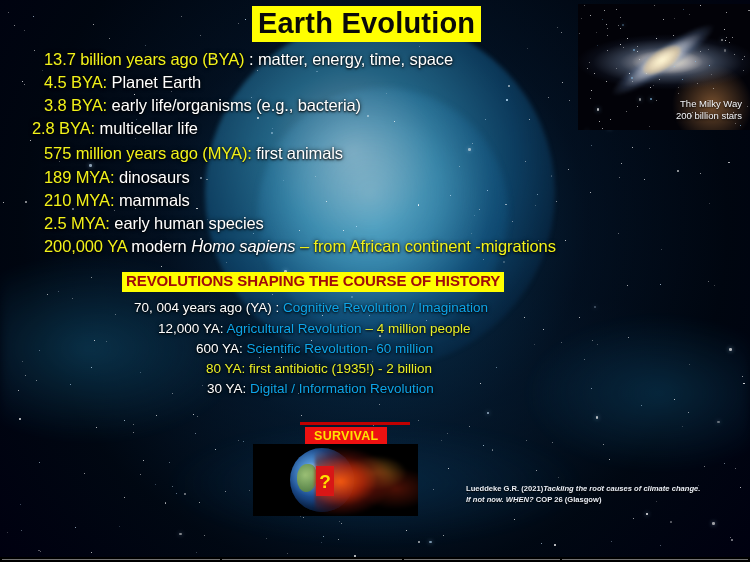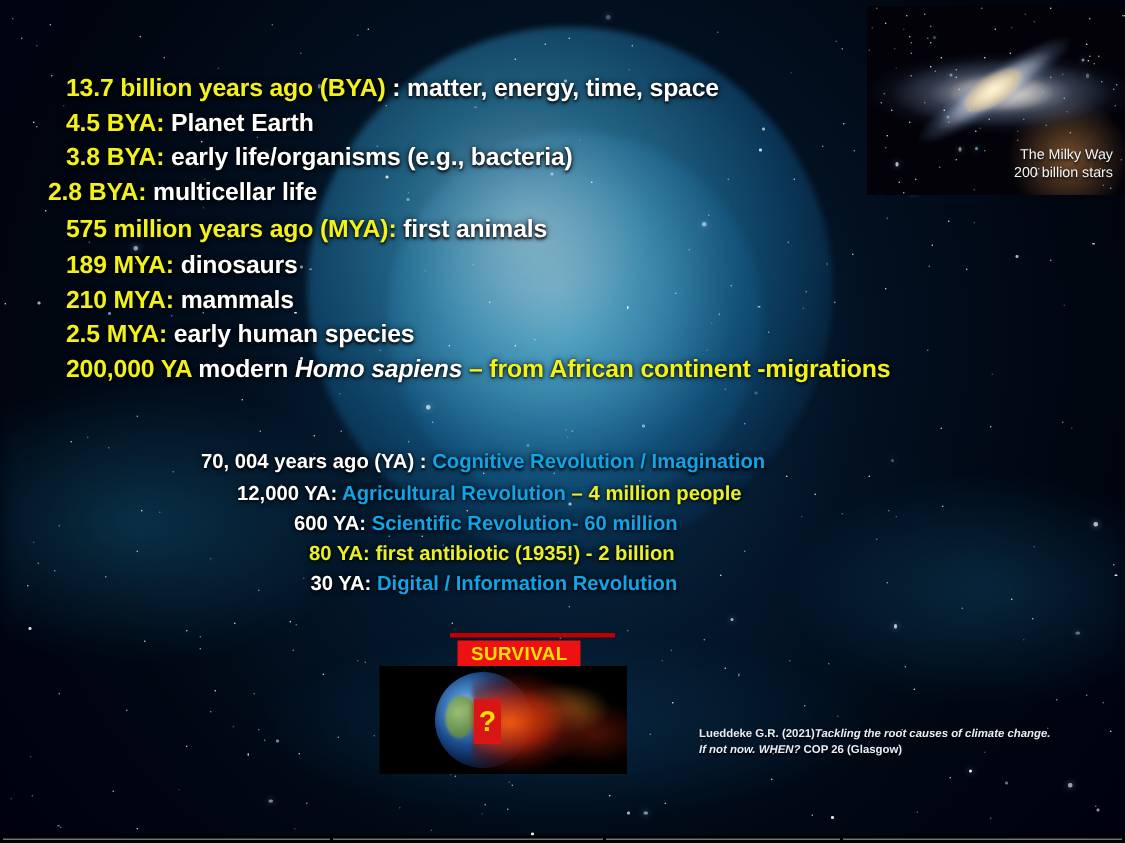--- a/index.html
+++ b/index.html
@@ -39,21 +39,21 @@
       radial-gradient(ellipse 26% 20% at 88% 70%, rgba(25,120,170,0.32), transparent 70%),
       radial-gradient(ellipse 40% 16% at 50% 86%, rgba(18,90,140,0.30), transparent 70%);
     filter:blur(6px);
   }
   .stars{position:absolute;inset:0;}
   .stars i{position:absolute;display:block;background:#fff;border-radius:50%;}
 
   
   .line{
     position:absolute;white-space:nowrap;
-    font-weight:bold;
+    font-weight:normal;
     text-shadow:0 1px 2px rgba(0,0,0,.95), 0 0 4px rgba(0,0,0,.8);
   }
   .y{color:#f2f21a;}
   .w{color:#ffffff;}
   .gold{color:#0ea5e9;}
   .lime{color:#e9ef28;}
   .it{font-style:italic;}
 
   
   #title{
@@ -509,20 +509,21 @@
       <i style="left:6.5px;top:532.1px;width:1px;height:1px;opacity:0.30;background:#ffffff;"></i>
       <i style="left:485.1px;top:118.8px;width:1px;height:1px;opacity:0.60;background:#cfe9ff;"></i>
       <i style="left:616.3px;top:15.0px;width:1.8px;height:1.8px;opacity:0.29;background:#ffffff;"></i>
       <i style="left:479.4px;top:208.9px;width:1px;height:1px;opacity:0.59;background:#ffffff;"></i>
       <i style="left:513.6px;top:519.4px;width:1px;height:1px;opacity:0.93;background:#ffffff;"></i>
       <i style="left:186.9px;top:323.4px;width:1px;height:1px;opacity:0.70;background:#ffffff;"></i>
       <i style="left:558.0px;top:476.7px;width:1px;height:1px;opacity:0.37;background:#ffffff;"></i>
       <i style="left:164.5px;top:502.4px;width:1.8px;height:1.8px;opacity:0.69;background:#ffffff;"></i>
     </div>
 
+  <div id="title">Earth Evolution</div>
 
   <div id="milkyway">
     <div class="disc"></div>
     <div class="core"></div>
     <div class="mwstars" id="mwstars">
         <i style="left:110.5px;top:10.3px;width:1px;height:1px;opacity:0.39;background:#ffffff;"></i>
         <i style="left:38.0px;top:64.1px;width:1px;height:1px;opacity:0.43;background:#ffffff;"></i>
         <i style="left:111.6px;top:110.6px;width:2.4px;height:2.4px;opacity:0.72;background:#ffffff;box-shadow:0 0 4px rgba(150,210,255,.95);"></i>
         <i style="left:23.9px;top:15.2px;width:1px;height:1px;opacity:0.42;background:#8fd0ff;"></i>
         <i style="left:104.7px;top:4.8px;width:1px;height:1px;opacity:0.46;background:#8fd0ff;"></i>
@@ -641,20 +642,21 @@
       <span class="y">210 MYA:</span><span class="w">  </span><span class="w">mammals</span>
     </div>
     <div class="line" style="left:44px;top:214px;">
       <span class="y">2.5 MYA:</span><span class="w">  </span><span class="w">early human species</span>
     </div>
     <div class="line" style="left:44px;top:237px;">
       <span class="y">200,000  YA</span><span class="w"> modern </span><span class="w it">Homo sapiens</span><span class="y"> – from African continent  -migrations</span>
     </div>
   </div>
 
+  <div id="rev-header">REVOLUTIONS SHAPING THE COURSE OF HISTORY</div>
 
   <div id="revolutions">
     <div class="line" style="left:134px;top:300px;">
       <span class="w">70, 004 years ago (YA) : </span><span class="gold">Cognitive Revolution / Imagination</span><span class="lime"></span>
     </div>
     <div class="line" style="left:158px;top:321px;">
       <span class="w">12,000  YA: </span><span class="gold">Agricultural Revolution </span><span class="lime">– 4 million people</span>
     </div>
     <div class="line" style="left:196px;top:341px;">
       <span class="w">600  YA: </span><span class="gold">Scientific Revolution- 60  million</span><span class="lime"></span>

